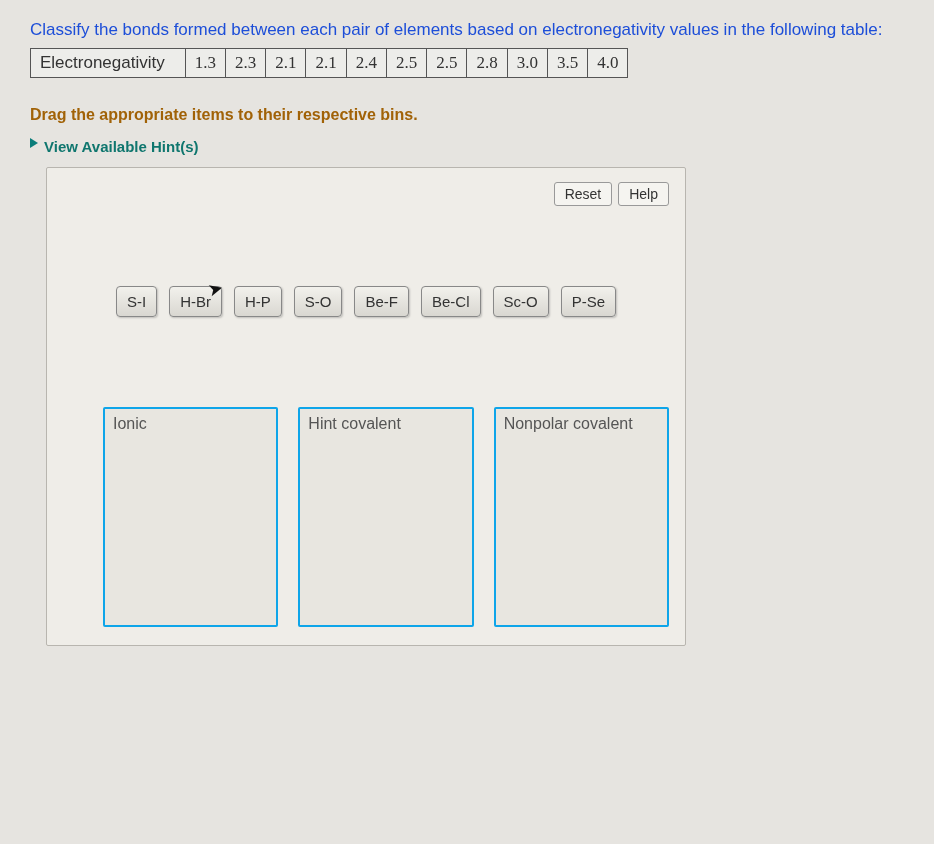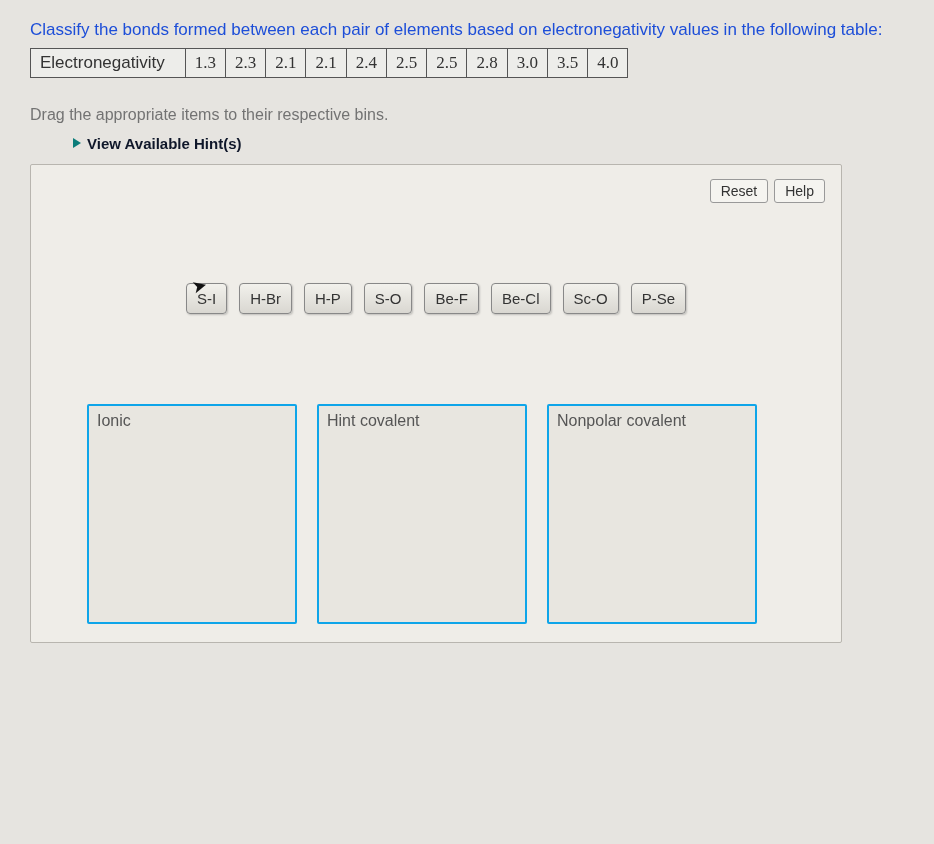--- a/index.html
+++ b/index.html
@@ -29,49 +29,49 @@
     background: #ededea;
     color: #333;
   }
   table.en-table td.row-label {
     text-align: left;
     padding-right: 20px;
     font-family: Arial, sans-serif;
   }
   .instruction {
     font-size: 16px;
-    font-weight: normal;
-    color: #737373;
+    font-weight: bold;
+    color: #a16207;
     margin: 14px 0 10px 0;
   }
   .hints {
-    color: #0f172a;
+    color: #0f766e;
     font-weight: bold;
     font-size: 15px;
     cursor: pointer;
     display: inline-flex;
-    align-items: center;
+    align-items: flex-start;
     gap: 6px;
     margin-bottom: 12px;
-    margin-left: 43px;
   }
   .hints .tri {
     display: inline-block;
     width: 0; height: 0;
     border-top: 5px solid transparent;
     border-bottom: 5px solid transparent;
     border-left: 8px solid #0c7d7a;
   }
   .workspace {
     border: 1px solid #b8b5af;
     border-radius: 2px;
     background: #efede8;
-    width: 812px;
+    width: 640px;
     padding: 14px 16px 18px 16px;
     position: relative;
+    margin-left: 16px;
   }
   .top-buttons {
     display: flex;
     justify-content: flex-end;
     gap: 6px;
     margin-bottom: 80px;
   }
   .btn {
     border: 1px solid #999;
     background: #f5f4f0;

